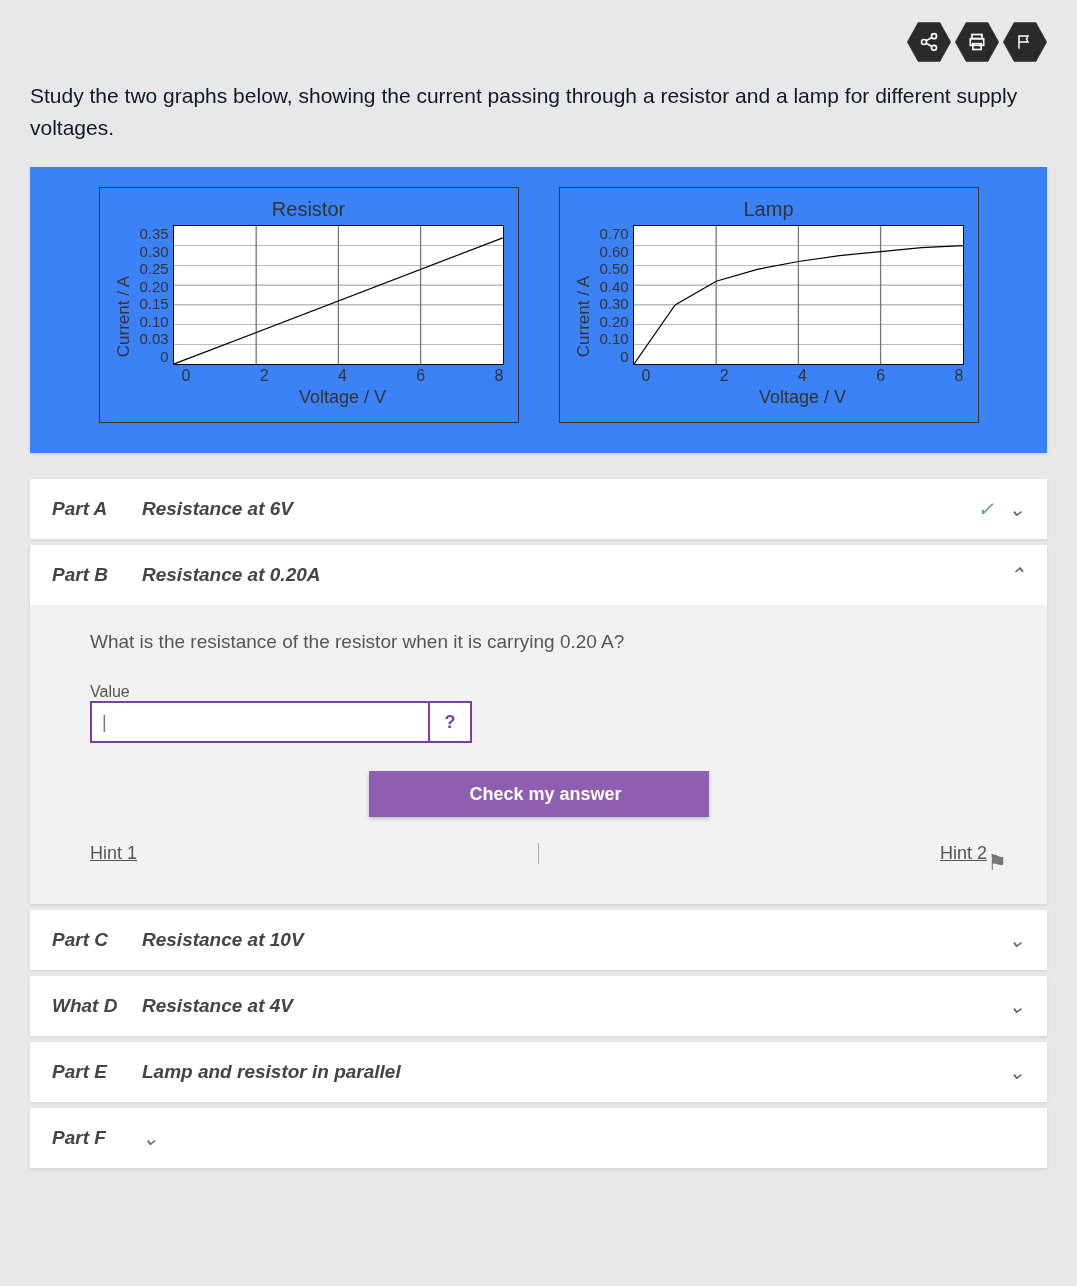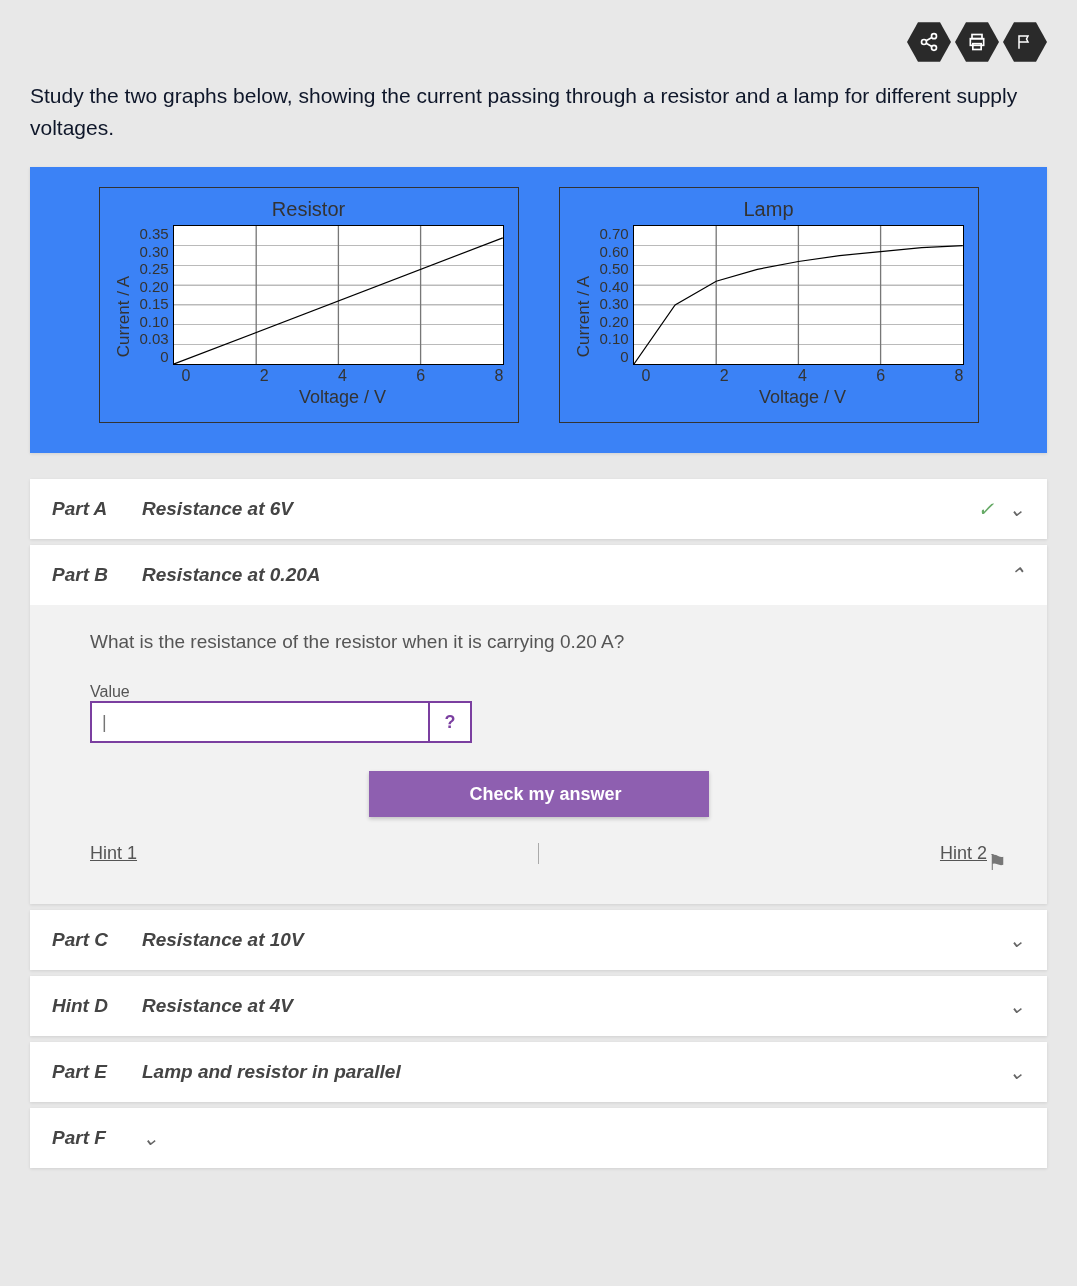--- a/index.html
+++ b/index.html
@@ -366,21 +366,21 @@
       <span class="part-label">Part C</span>
       <span class="part-title">Resistance at 10V</span>
       <span class="part-status">
           <span class="chevron">⌄</span>
         </span>
     </div>
   </div>
 </div>
 <div class="part">
   <div class="part-header">
-    <span class="part-label">Hint D</span>
+    <span class="part-label">What D</span>
     <span class="part-title">Resistance at 4V</span>
     <span class="part-status">
         <span class="chevron">⌄</span>
       </span>
   </div>
 </div>
 <div class="part">
   <div class="part-header">
     <span class="part-label">Part E</span>
     <span class="part-title">Lamp and resistor in parallel</span>

